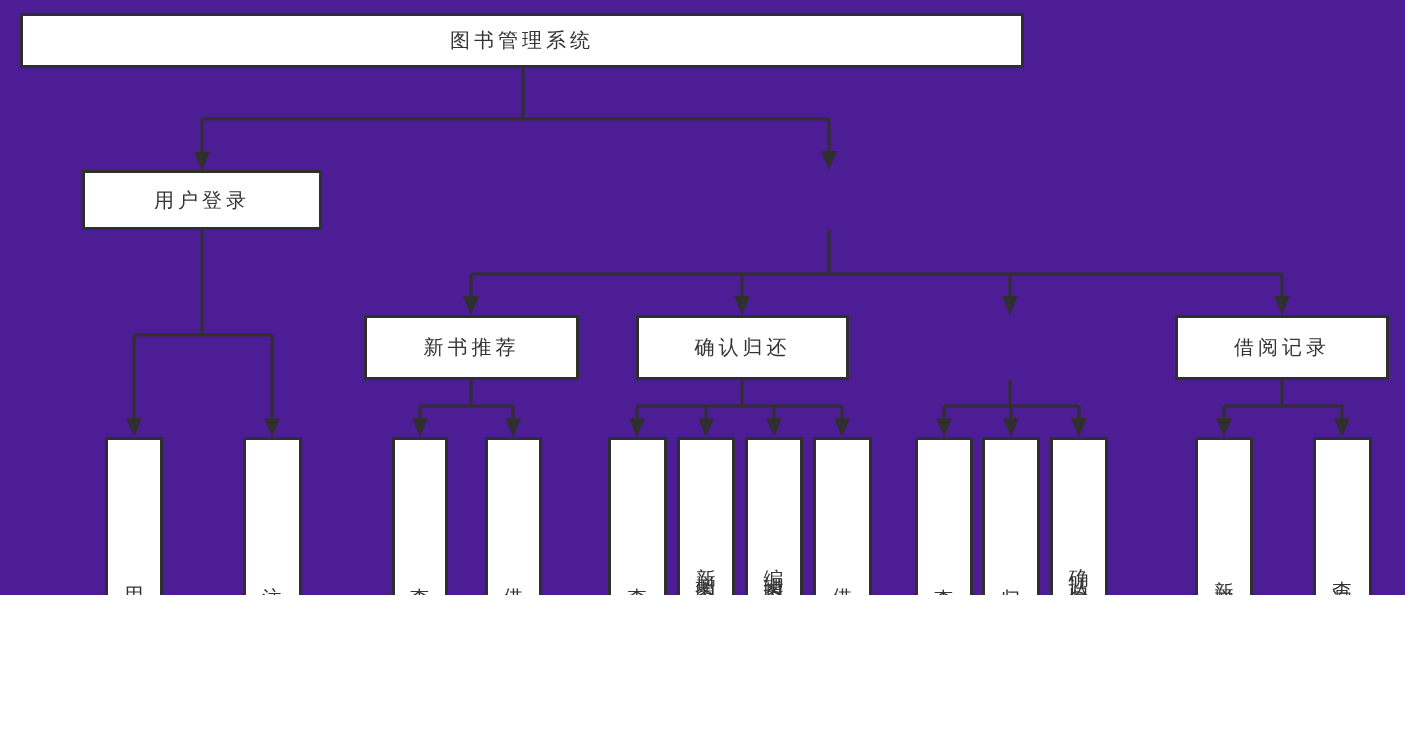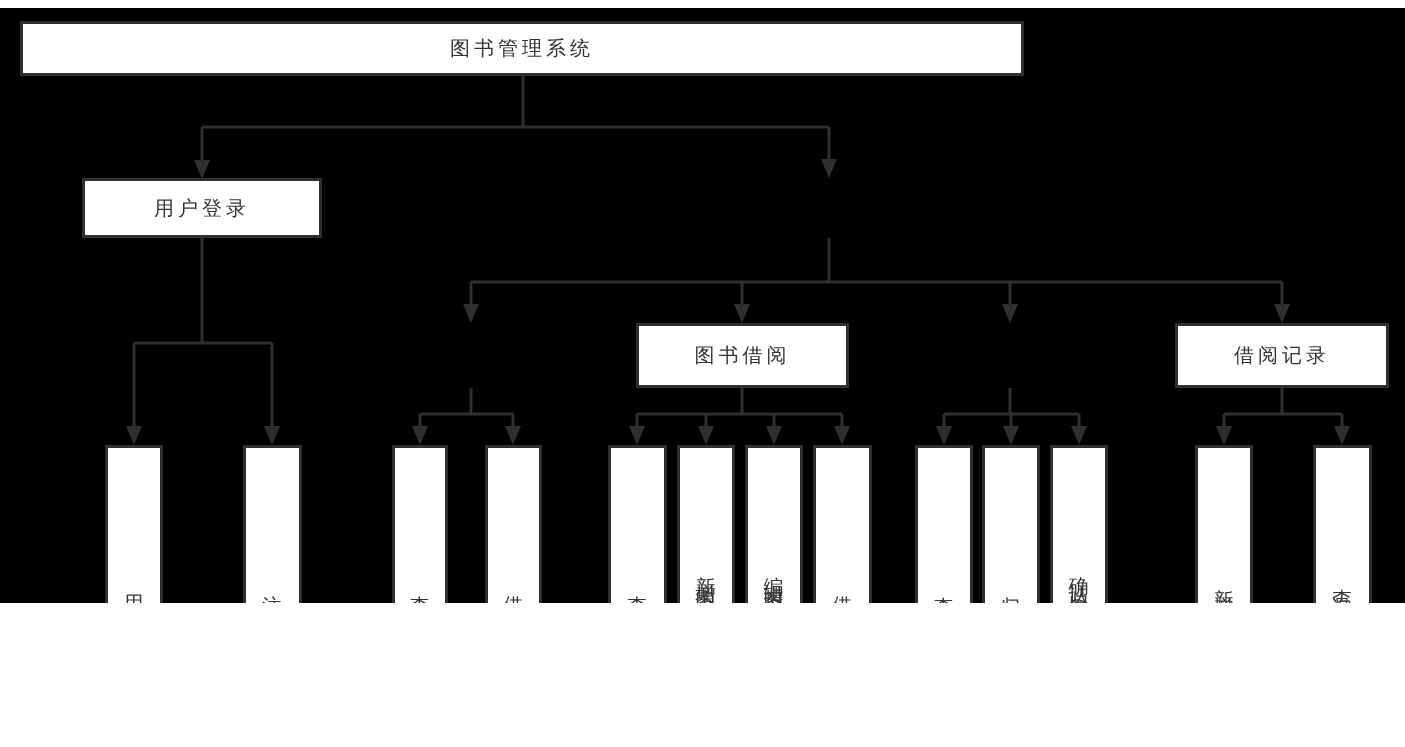--- a/index.html
+++ b/index.html
@@ -1,23 +1,22 @@
 <!DOCTYPE html>
 <html><head>
 <meta charset="utf-8">
 <style>
   html, body { margin: 0; padding: 0; background: #ffffff; }
   .stage {
     position: relative;
     width: 1405px;
     height: 595px;
-    background: #000000;
+    background: #4c1d95;
     font-family: "Liberation Sans", sans-serif;
     overflow: hidden;
-    margin-top: 8px;
   }
   .stage svg { position: absolute; left: 0; top: 0; z-index: 1; }
   .node {
     position: absolute;
     box-sizing: border-box;
     border: 3px solid #2f2f2f;
     background: #ffffff;
     display: flex;
     align-items: center;
     justify-content: center;
@@ -112,22 +111,25 @@
   </svg>
 
   <div class="node" style="left:20px;top:13px;width:1004px;height:55px">
     <span class="lbl">图书管理系统</span>
   </div>
 
   <div class="node" style="left:82px;top:170px;width:240px;height:60px">
     <span class="lbl">用户登录</span>
   </div>
 
+  <div class="node" style="left:364px;top:315px;width:215px;height:65px">
+    <span class="lbl">新书推荐</span>
+  </div>
   <div class="node" style="left:636px;top:315px;width:213px;height:65px">
-    <span class="lbl">图书借阅</span>
+    <span class="lbl">确认归还</span>
   </div>
   <div class="node" style="left:1175px;top:315px;width:214px;height:65px">
     <span class="lbl">借阅记录</span>
   </div>
 
   <div class="node leaf" style="left:105px;top:437px;width:58px;height:299px">
     <span class="lbl">用户登录</span>
   </div>
   <div class="node leaf" style="left:243px;top:437px;width:59px;height:299px">
     <span class="lbl">注销登录</span>

